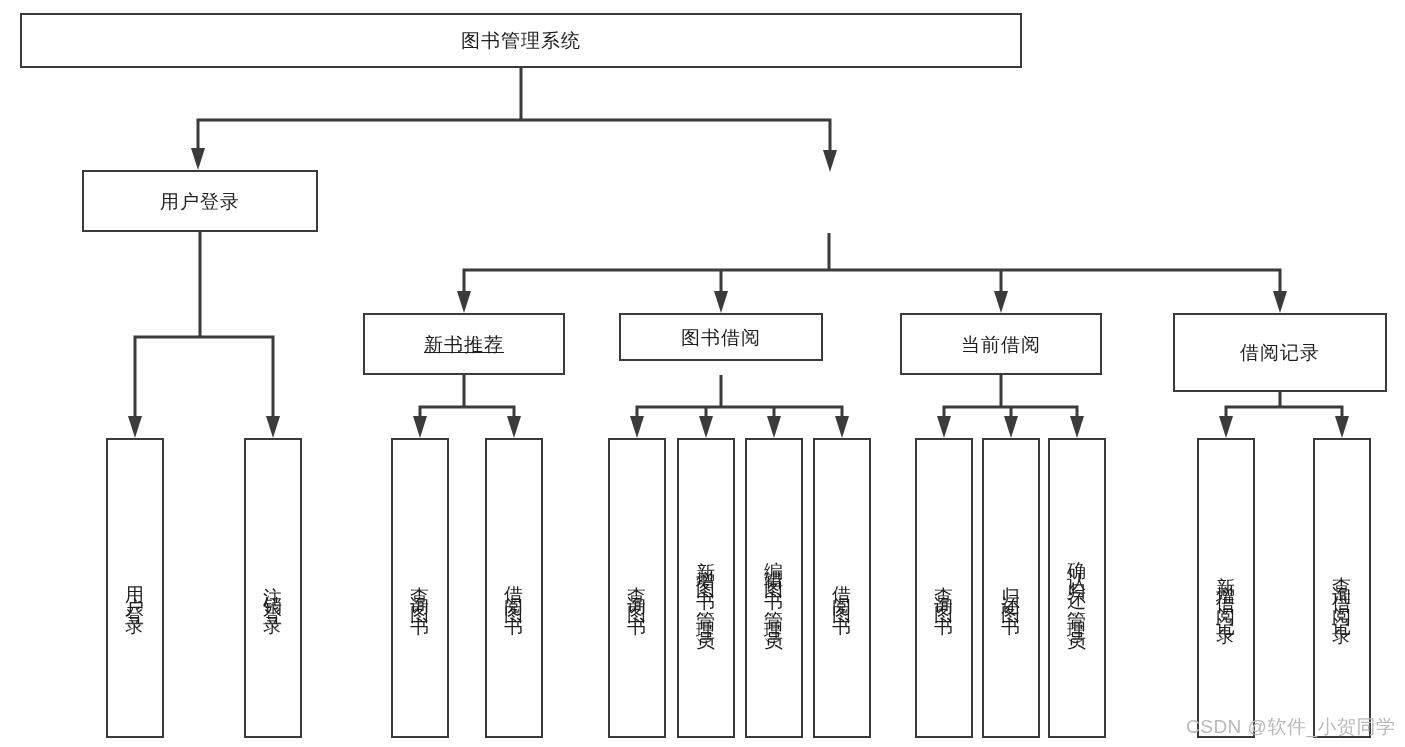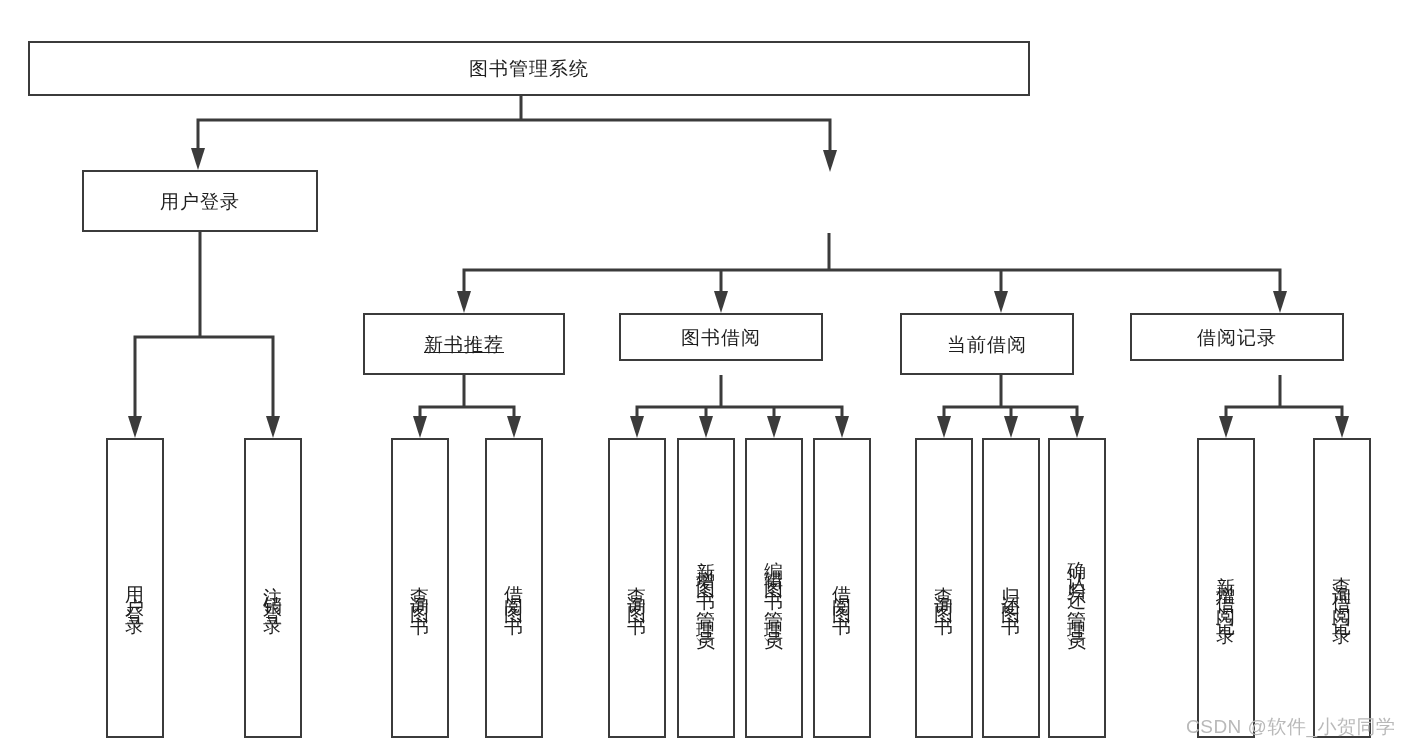--- a/index.html
+++ b/index.html
@@ -87,28 +87,28 @@
 
       <polygon points="937,416 951,416 944,438"></polygon>
       <polygon points="1004,416 1018,416 1011,438"></polygon>
       <polygon points="1070,416 1084,416 1077,438"></polygon>
 
       <polygon points="1219,416 1233,416 1226,438"></polygon>
       <polygon points="1335,416 1349,416 1342,438"></polygon>
     </g>
   </svg>
 
-  <div class="node h" style="left:28px;top:13px;width:1002px;height:55px;margin-top:28px;">图书管理系统</div>
+  <div class="node h" style="left:20px;top:13px;width:1002px;height:55px;">图书管理系统</div>
 
   <div class="node h" style="left:82px;top:170px;width:236px;height:62px;">用户登录</div>
 
   <div class="node h" style="left:363px;top:313px;width:202px;height:62px;text-decoration:underline;">新书推荐</div>
   <div class="node h" style="left:619px;top:313px;width:204px;height:48px;">图书借阅</div>
-  <div class="node h" style="left:900px;top:313px;width:174px;height:62px;">当前借阅</div>
-  <div class="node h" style="left:1130px;top:313px;width:214px;height:48px;">借阅记录</div>
+  <div class="node h" style="left:900px;top:313px;width:202px;height:62px;">当前借阅</div>
+  <div class="node h" style="left:1173px;top:313px;width:214px;height:79px;">借阅记录</div>
 
   <div class="node v" style="left:106px;top:438px;width:58px;height:300px;">用户登录</div>
   <div class="node v" style="left:244px;top:438px;width:58px;height:300px;">注销登录</div>
 
   <div class="node v" style="left:391px;top:438px;width:58px;height:300px;">查询图书</div>
   <div class="node v" style="left:485px;top:438px;width:58px;height:300px;">借阅图书</div>
 
   <div class="node v" style="left:608px;top:438px;width:58px;height:300px;">查询图书</div>
   <div class="node v" style="left:677px;top:438px;width:58px;height:300px;">新增图书（管理员）</div>
   <div class="node v" style="left:745px;top:438px;width:58px;height:300px;">编辑图书（管理员）</div>

